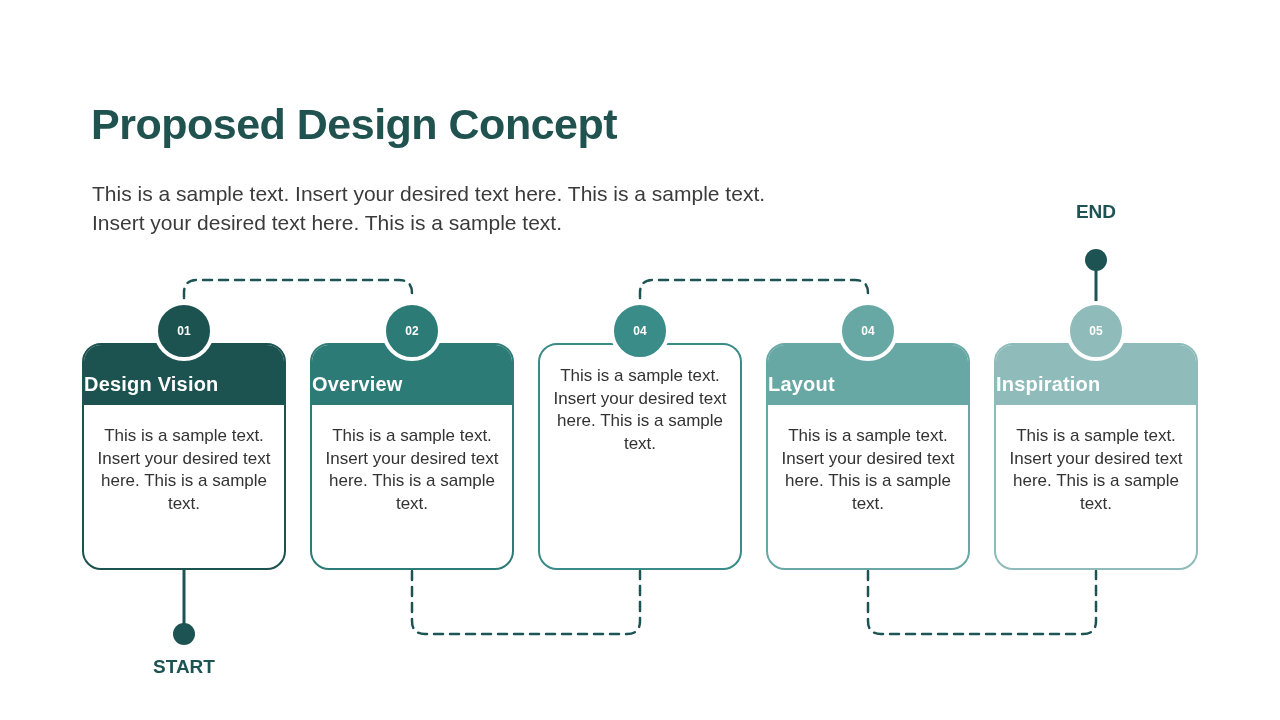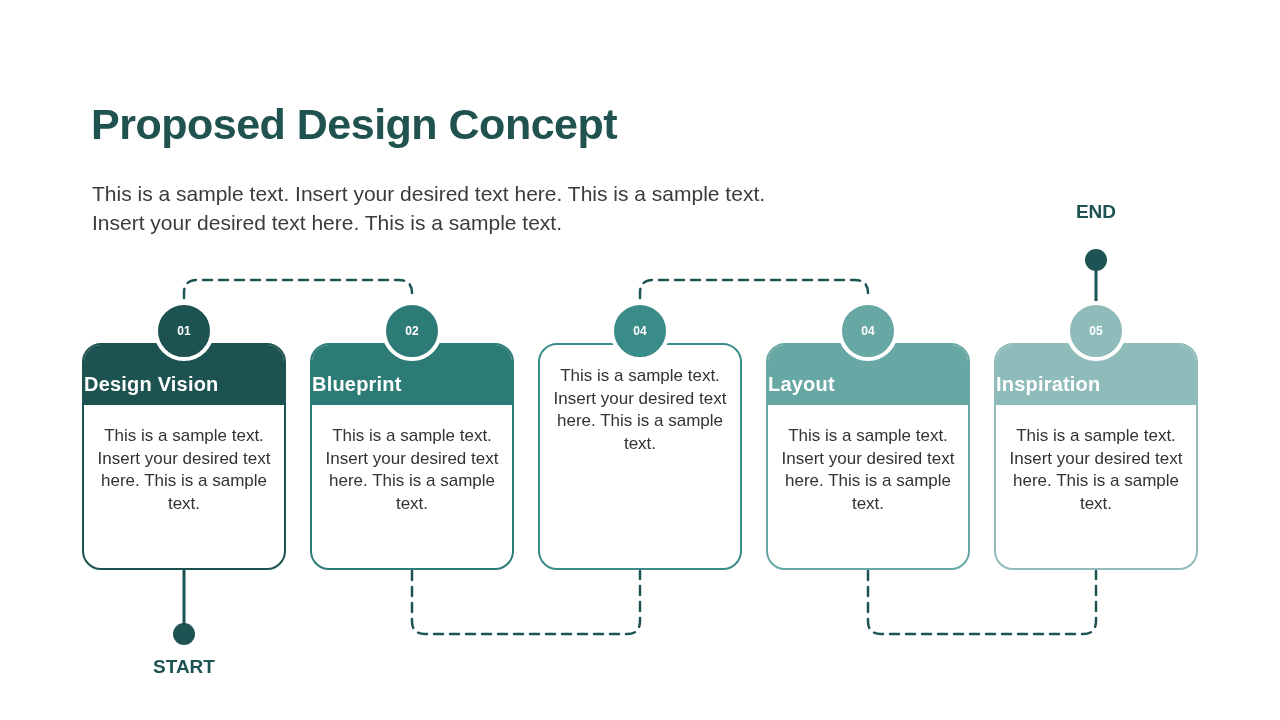--- a/index.html
+++ b/index.html
@@ -160,21 +160,21 @@
       <div class="step-body">This is a sample text. Insert your desired text here. This is a sample text.</div>
     </div>
     <div class="step-circle">
       <span class="step-circle-number">01</span>
     </div>
   </div>
 
   <div class="step-wrapper" style="left: 310px; --step-color: #2d7b77;">
     <div class="step-card">
       <div class="step-header">
-        <span class="step-header-label">Blueprint</span>
+        <span class="step-header-label">Overview</span>
       </div>
       <div class="step-body">This is a sample text. Insert your desired text here. This is a sample text.</div>
     </div>
     <div class="step-circle">
       <span class="step-circle-number">02</span>
     </div>
   </div>
 
   <div class="step-wrapper" style="left: 538px; --step-color: #3a8c89;">
     <div class="step-card">

